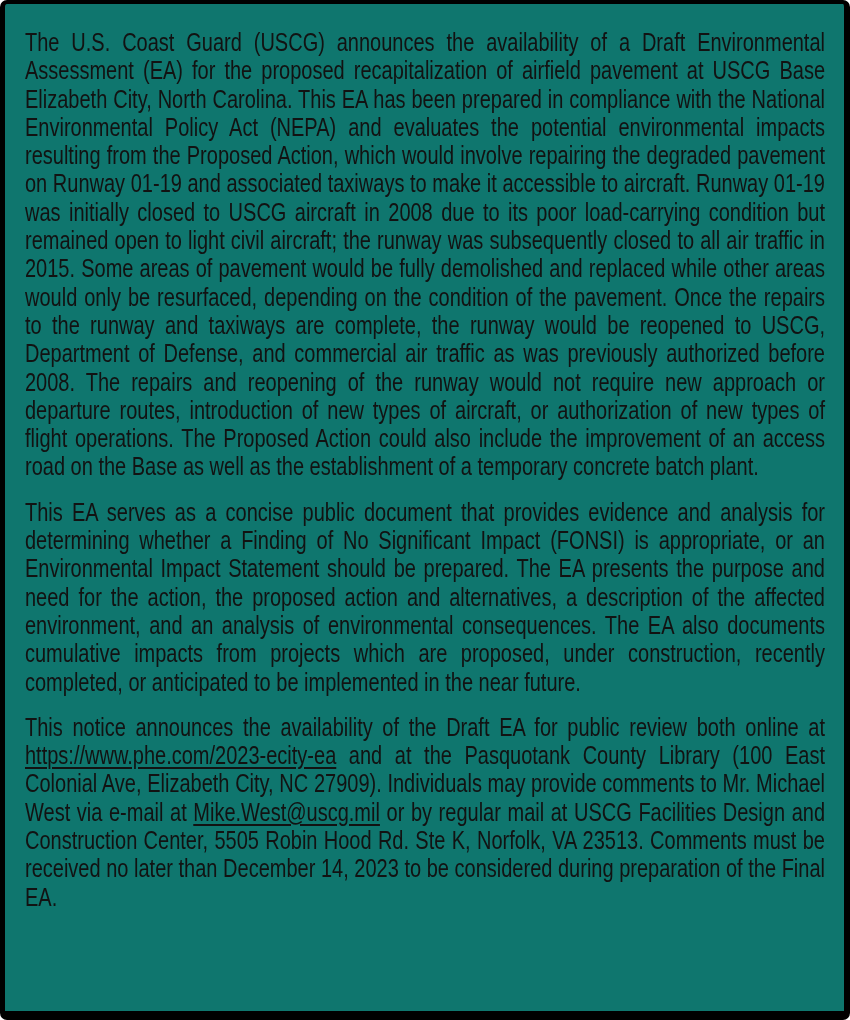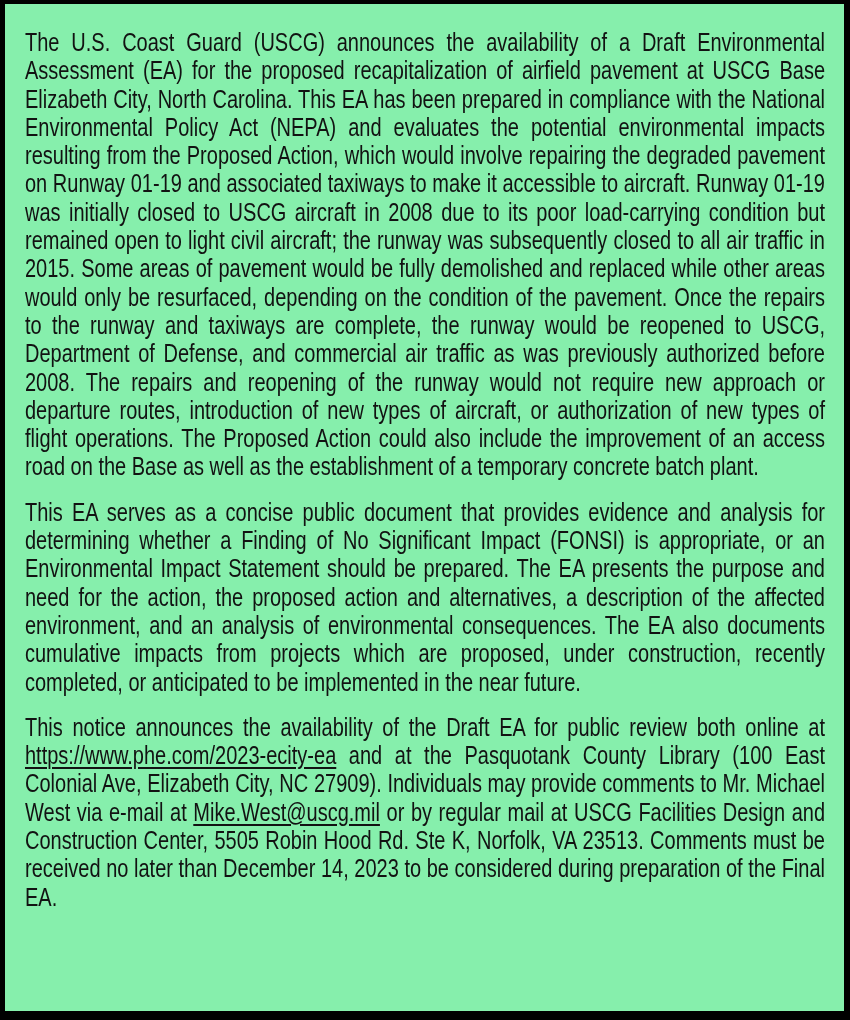--- a/index.html
+++ b/index.html
@@ -10,22 +10,23 @@
     background: #ffffff;
     overflow: hidden;
   }
   .notice-frame {
     box-sizing: border-box;
     width: 850px;
     height: 1020px;
     border-style: solid;
     border-color: #000000;
     border-width: 4px 6px 9px 5px;
-    background: #86efac;
+    background: #0f766e;
     overflow: hidden;
+    border-radius: 7px;
   }
   .notice-inner {
     box-sizing: border-box;
     padding: 24px 0 0 20px;
     width: 100%;
     height: 100%;
     overflow: hidden;
   }
   
   .notice-text {

